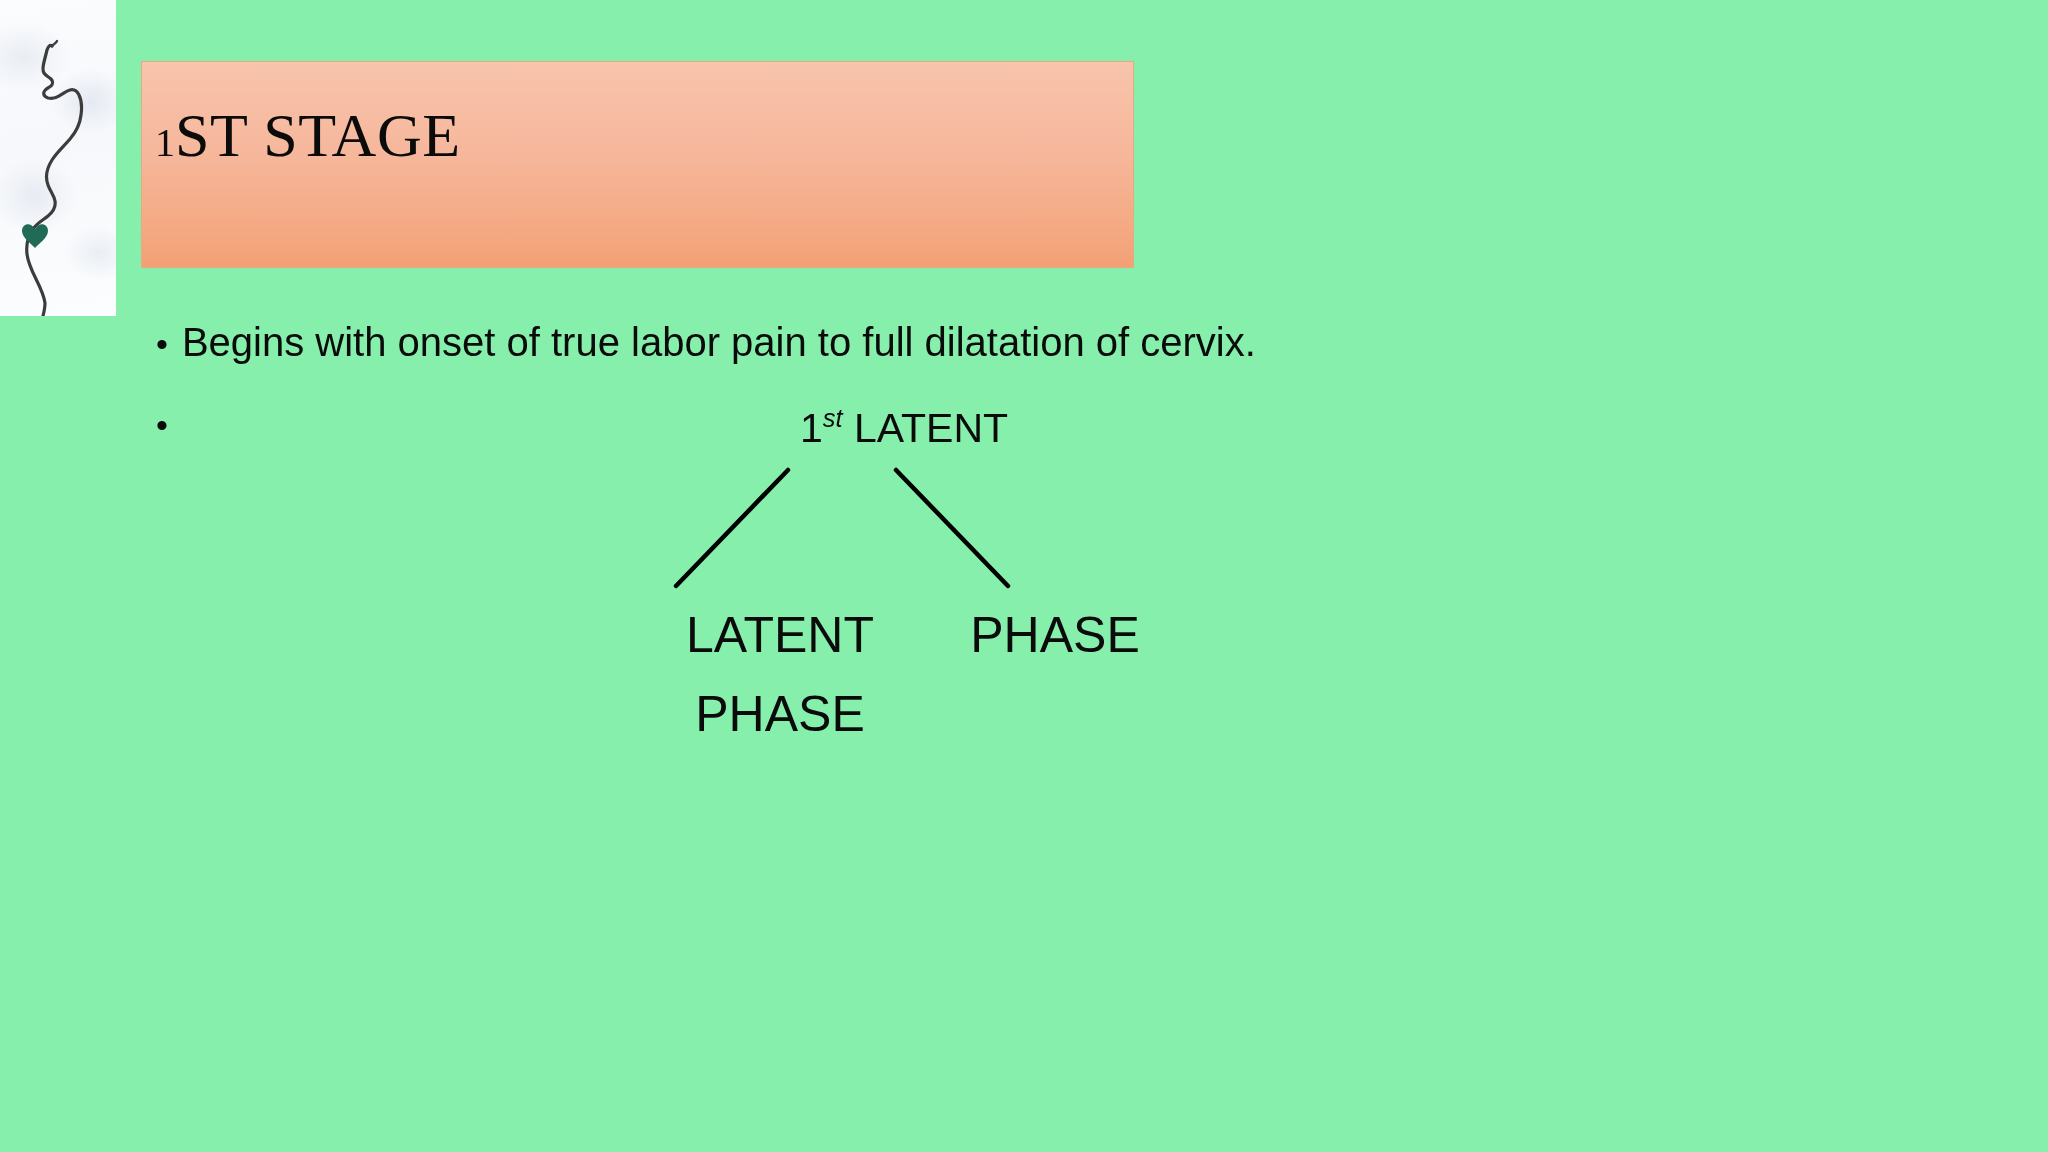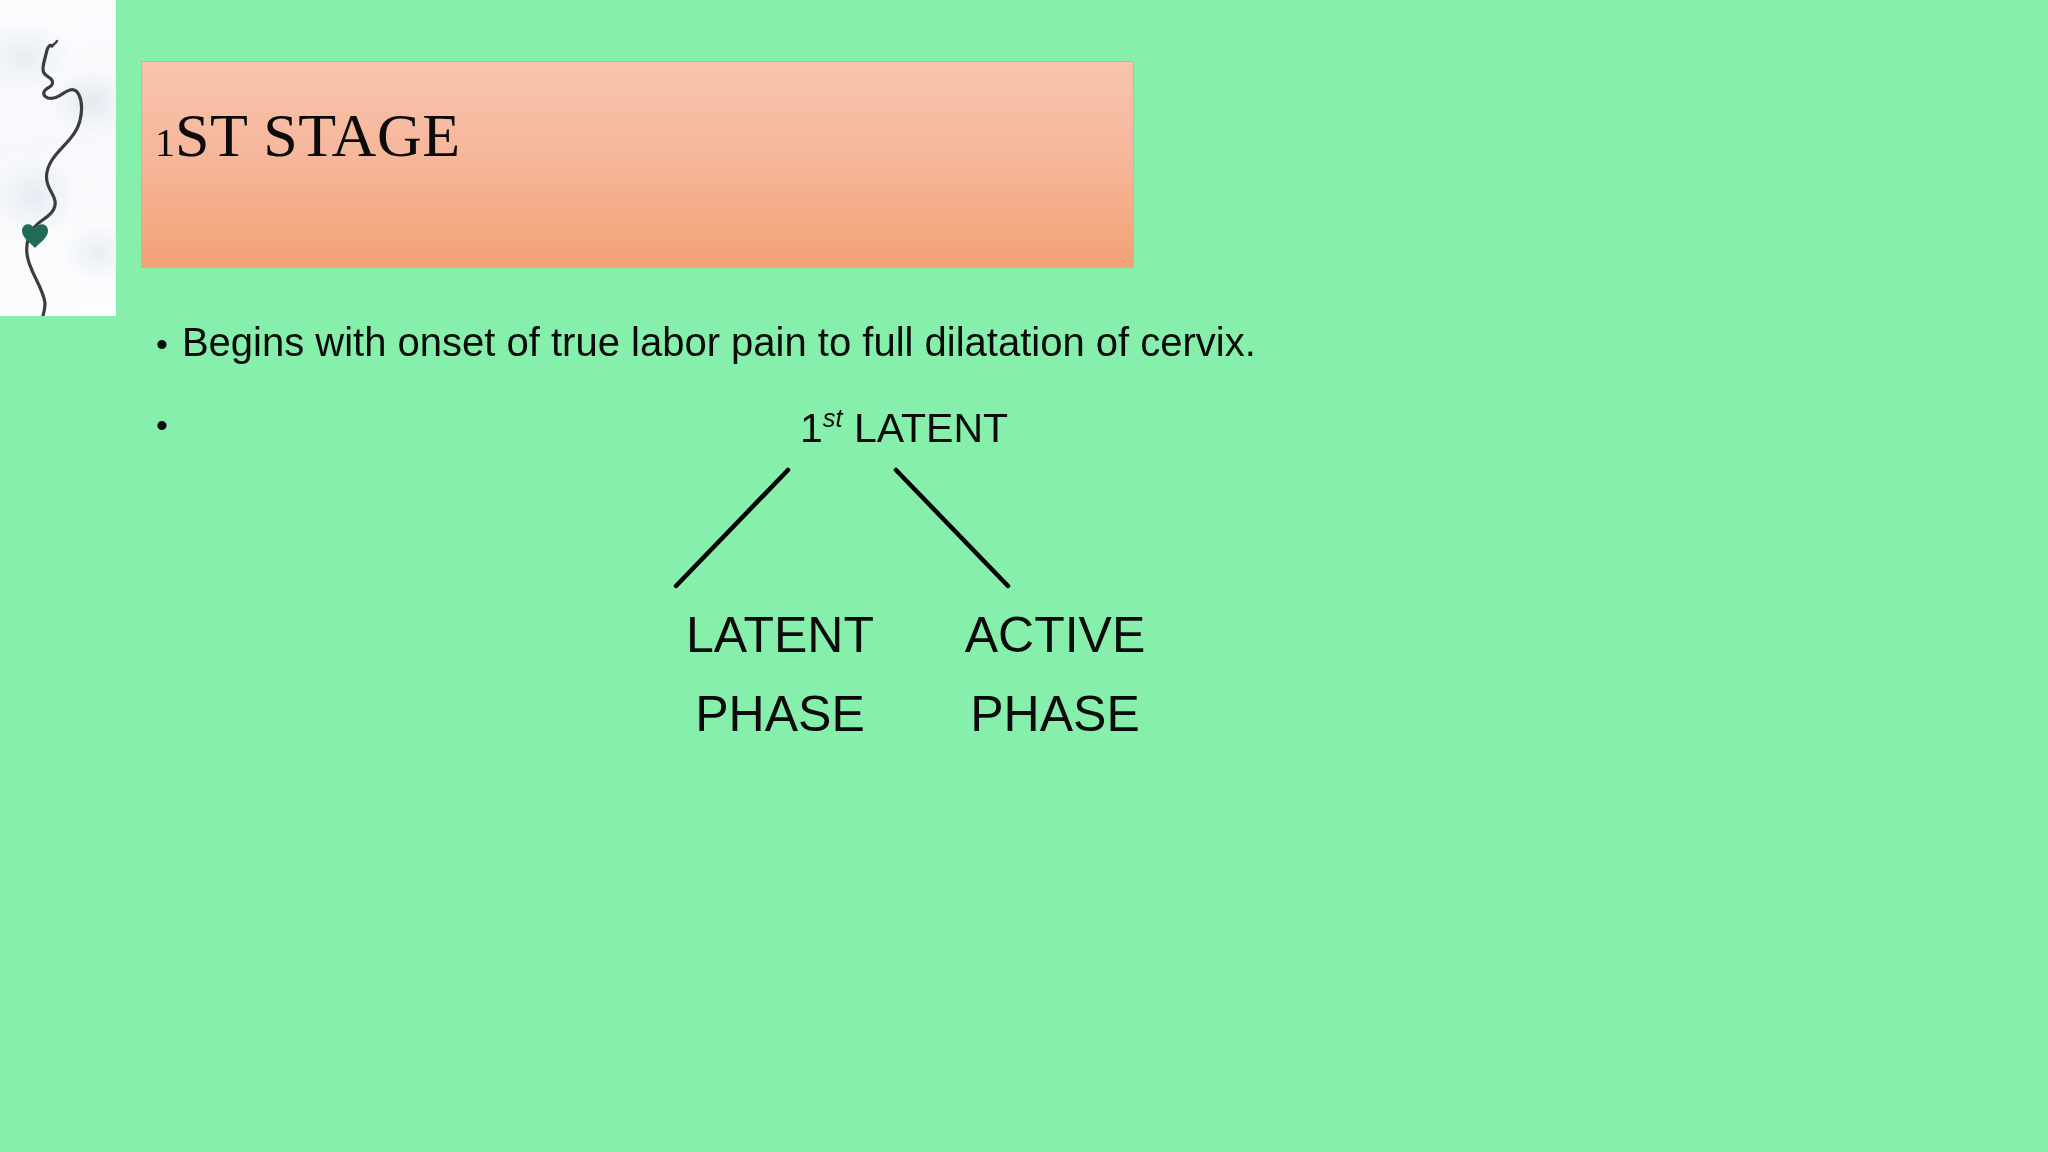--- a/index.html
+++ b/index.html
@@ -191,19 +191,18 @@
     </svg>
 
     <div class="node node-root"><span>1</span><sup>st</sup><span> LATENT</span></div>
 
     <div class="node node-leaf" id="node-latent">
       <div>LATENT</div>
       <div>PHASE</div>
     </div>
 
     <div class="node node-leaf" id="node-active">
-      <div>ACTIVE</div>
       <div>PHASE</div>
     </div>
 
   </div>
 
 </div>
 
 </body></html>

